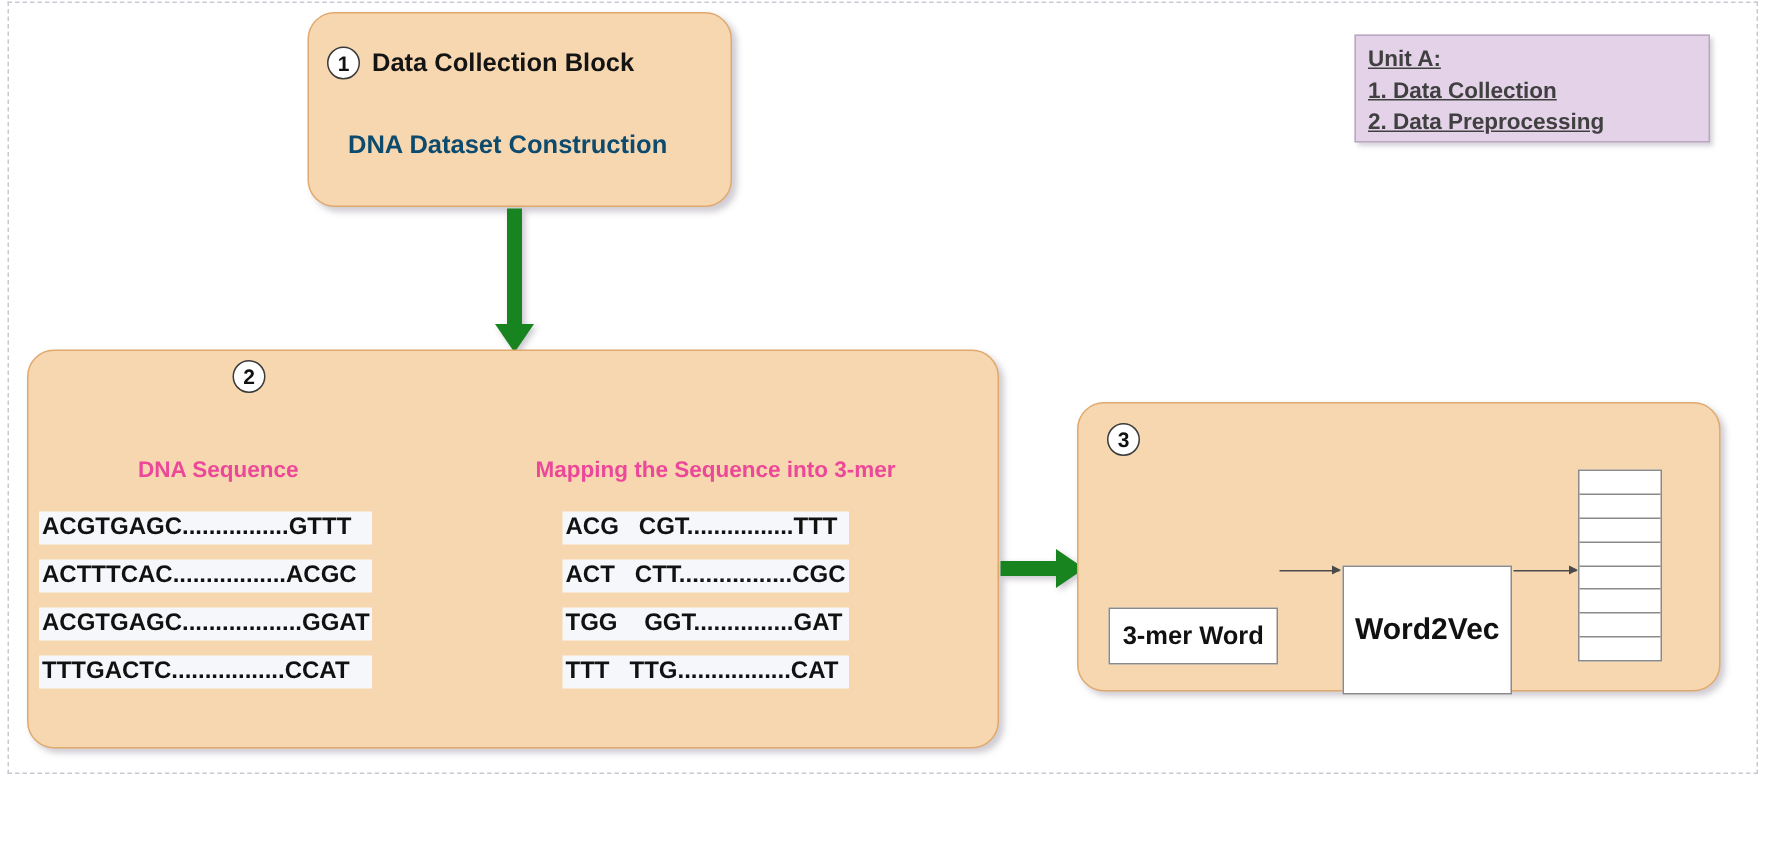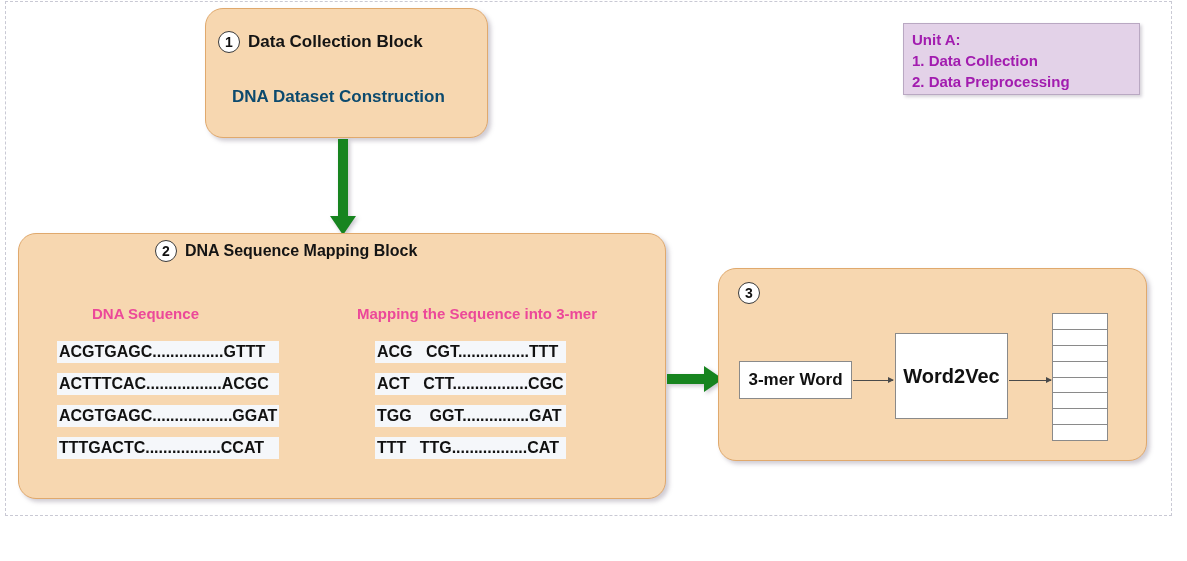--- a/index.html
+++ b/index.html
@@ -84,21 +84,21 @@
   }
   #dnaHead { left: 92px; top: 305px; }
   #mapHead { left: 337px; top: 305px; margin-left: 20px; }
 
   .seq-list {
     position: absolute;
     display: flex;
     flex-direction: column;
     gap: 10px;
   }
-  #dnaList { left: 57px; top: 341px; }
+  #dnaList { left: 26px; top: 341px; }
   #kmerList { left: 375px; top: 341px; }
   .seq-line {
     background: #f5f7fa;
     font-size: 16px;
     font-weight: bold;
     color: #111111;
     white-space: pre;
     line-height: 22px;
     padding: 0 2px;
   }
@@ -106,20 +106,21 @@
   .wbox {
     position: absolute;
     background: #ffffff;
     border: 1px solid #8a8a8a;
     display: flex;
     align-items: center;
     justify-content: center;
     font-weight: bold;
     color: #111;
     box-sizing: border-box;
+    margin-top: 44px;
   }
   #kmerWordBox { left: 739px; top: 361px; width: 113px; height: 38px; font-size: 17px; }
   #w2vBox { left: 895px; top: 333px; width: 113px; height: 86px; font-size: 20px; }
 
   .vector-col {
     position: absolute;
     left: 1052px; top: 313px;
     width: 56px; height: 128px;
     border: 1px solid #8a8a8a;
     background: #ffffff;
@@ -187,23 +188,24 @@
     width: 237px; height: 72px;
     background: #e3d2e8;
     border: 1px solid #b9a8c2;
     box-shadow: 2px 2px 3px rgba(120,110,130,0.3);
     box-sizing: border-box;
     padding: 5px 0 0 8px;
   }
   .legend-line {
     font-size: 15px;
     font-weight: bold;
-    color: #a21caf;
+    color: #404040;
     line-height: 21px;
     white-space: nowrap;
+    text-decoration: underline;
   }
 </style>
 </head>
 <body>
 
 <div id="canvas">
 
   <div class="dashed-frame"></div>
 
   <div class="block" id="block1"></div>
@@ -211,21 +213,20 @@
     <span class="numcircle">1</span>
     <span>Data Collection Block</span>
   </div>
   <div class="b1-sub">DNA Dataset Construction</div>
 
   <div class="green-arrow-v"></div>
 
   <div class="block" id="block2"></div>
   <div class="block-title b2-title">
     <span class="numcircle">2</span>
-    <span>DNA Sequence Mapping Block</span>
   </div>
   <div class="col-head" id="dnaHead">DNA Sequence</div>
   <div class="col-head" id="mapHead">Mapping the Sequence into 3-mer</div>
 
   <div class="seq-list" id="dnaList">
     <div class="seq-line">ACGTGAGC................GTTT</div>
     <div class="seq-line">ACTTTCAC.................ACGC</div>
     <div class="seq-line">ACGTGAGC..................GGAT</div>
     <div class="seq-line">TTTGACTC.................CCAT</div>
   </div>

